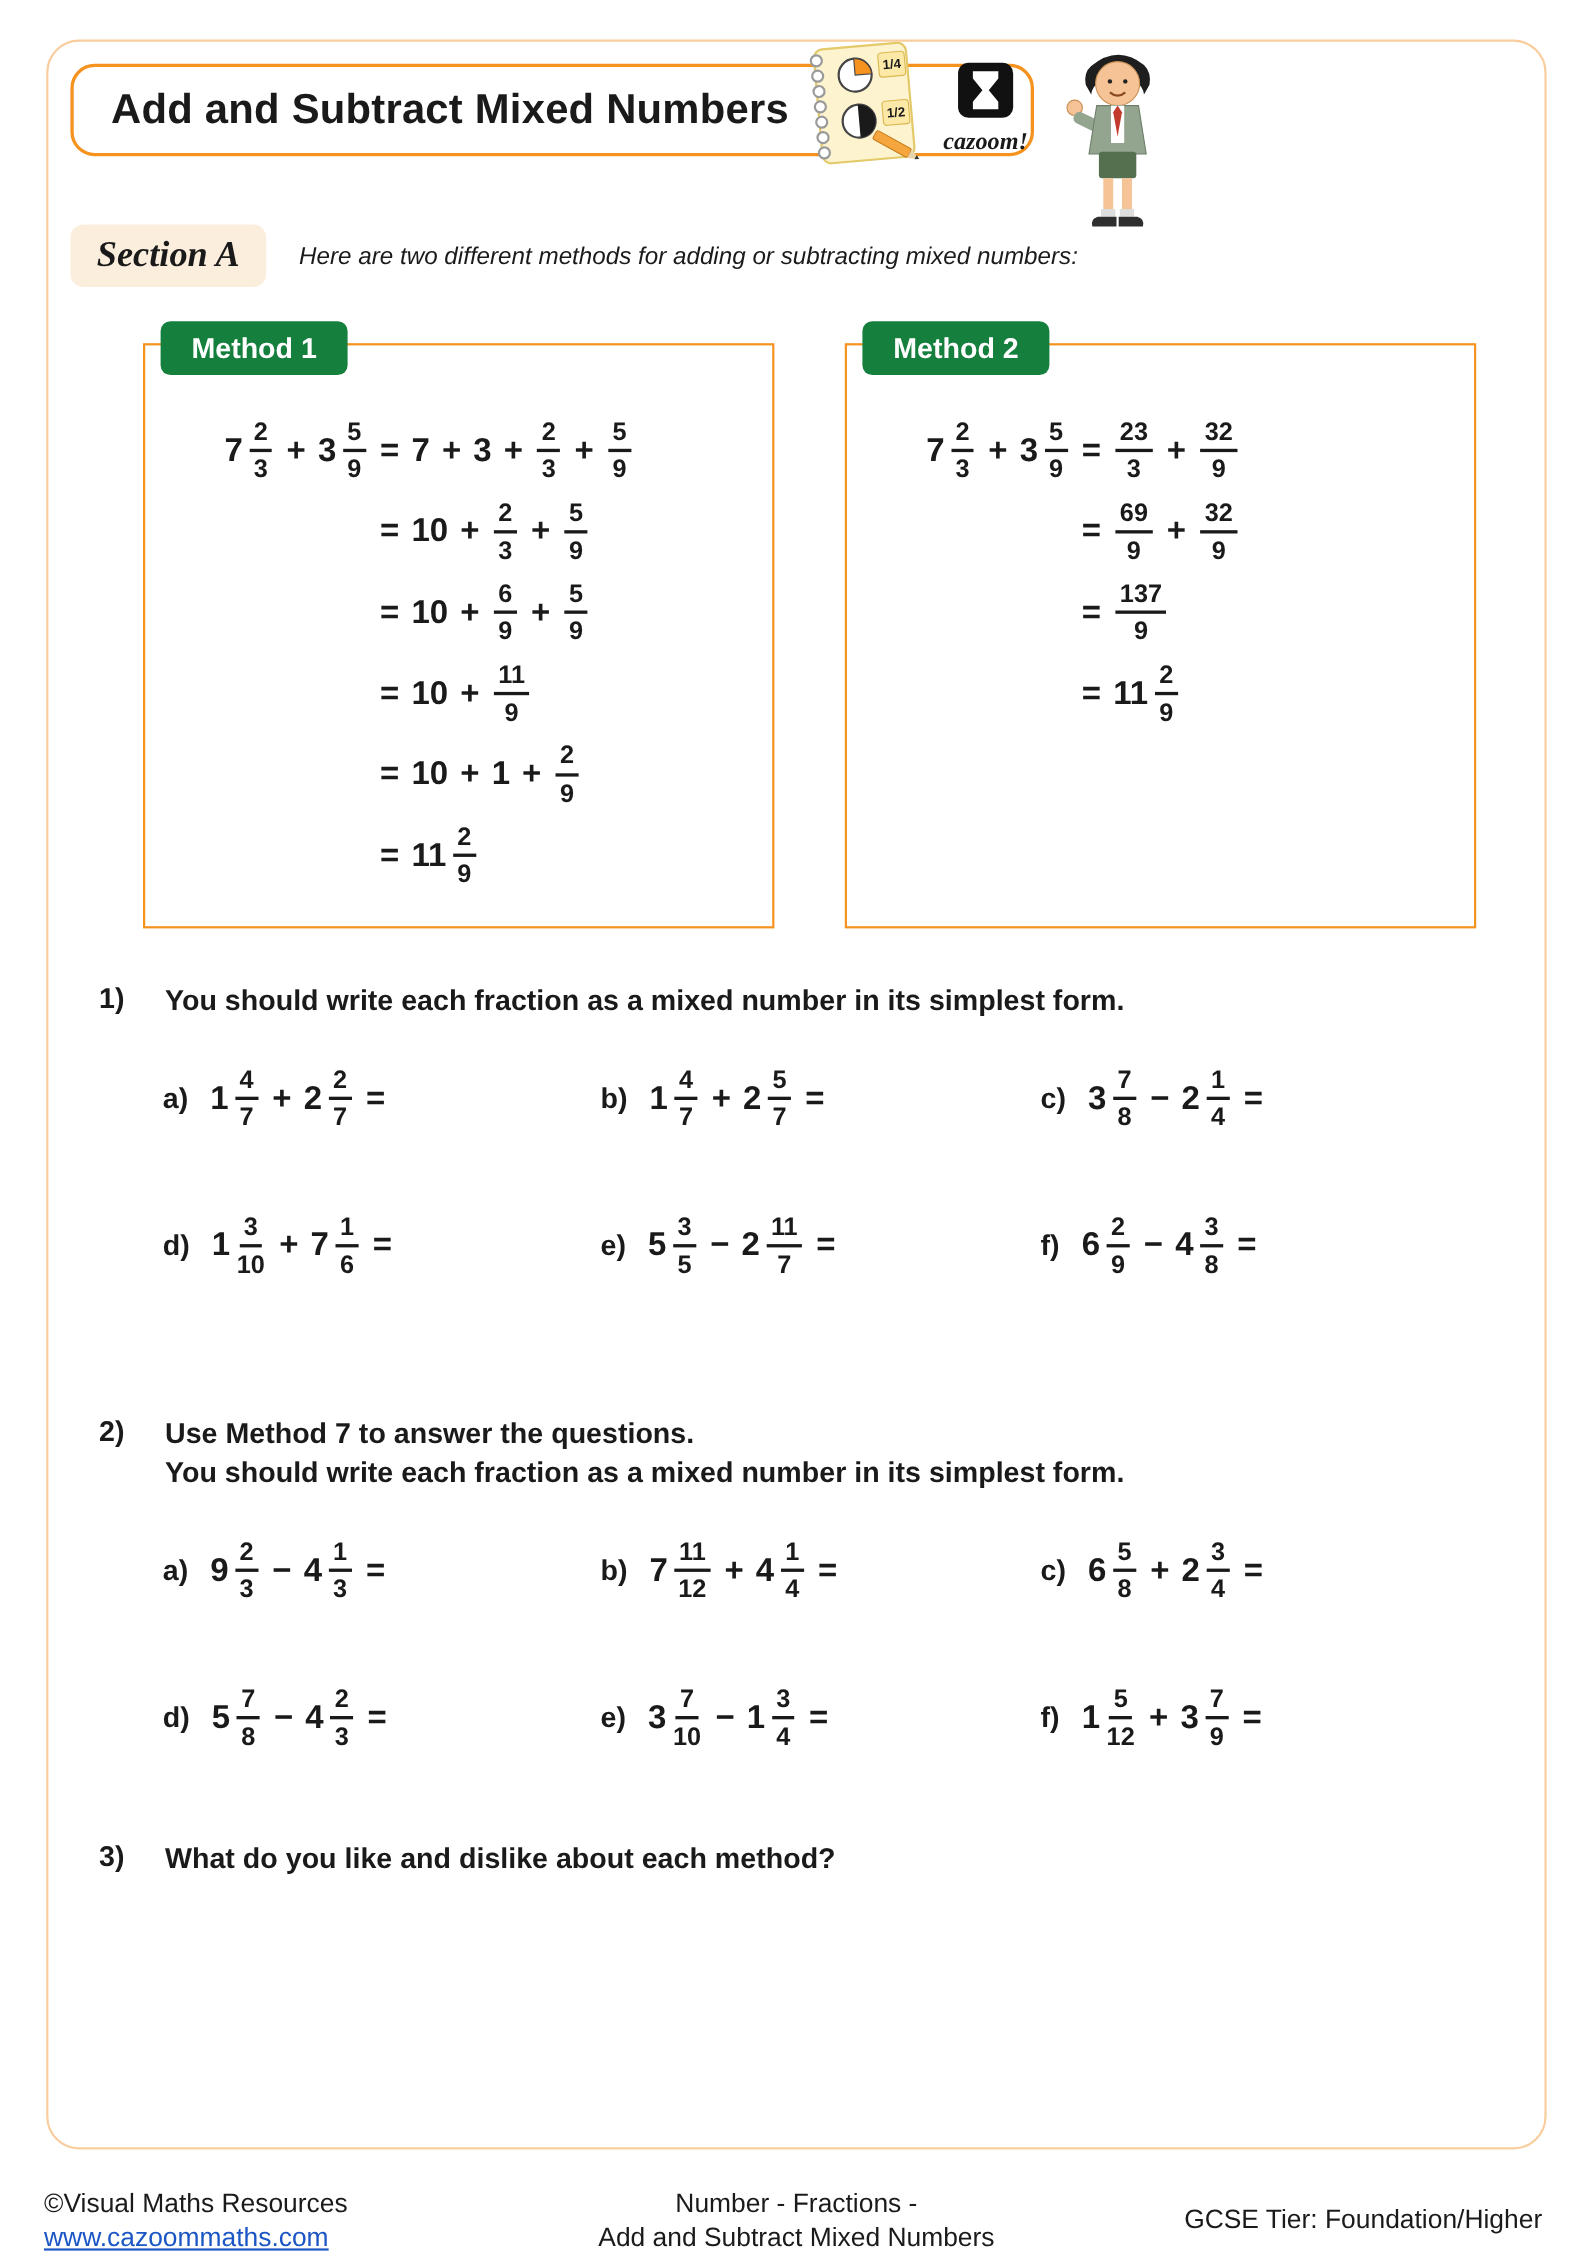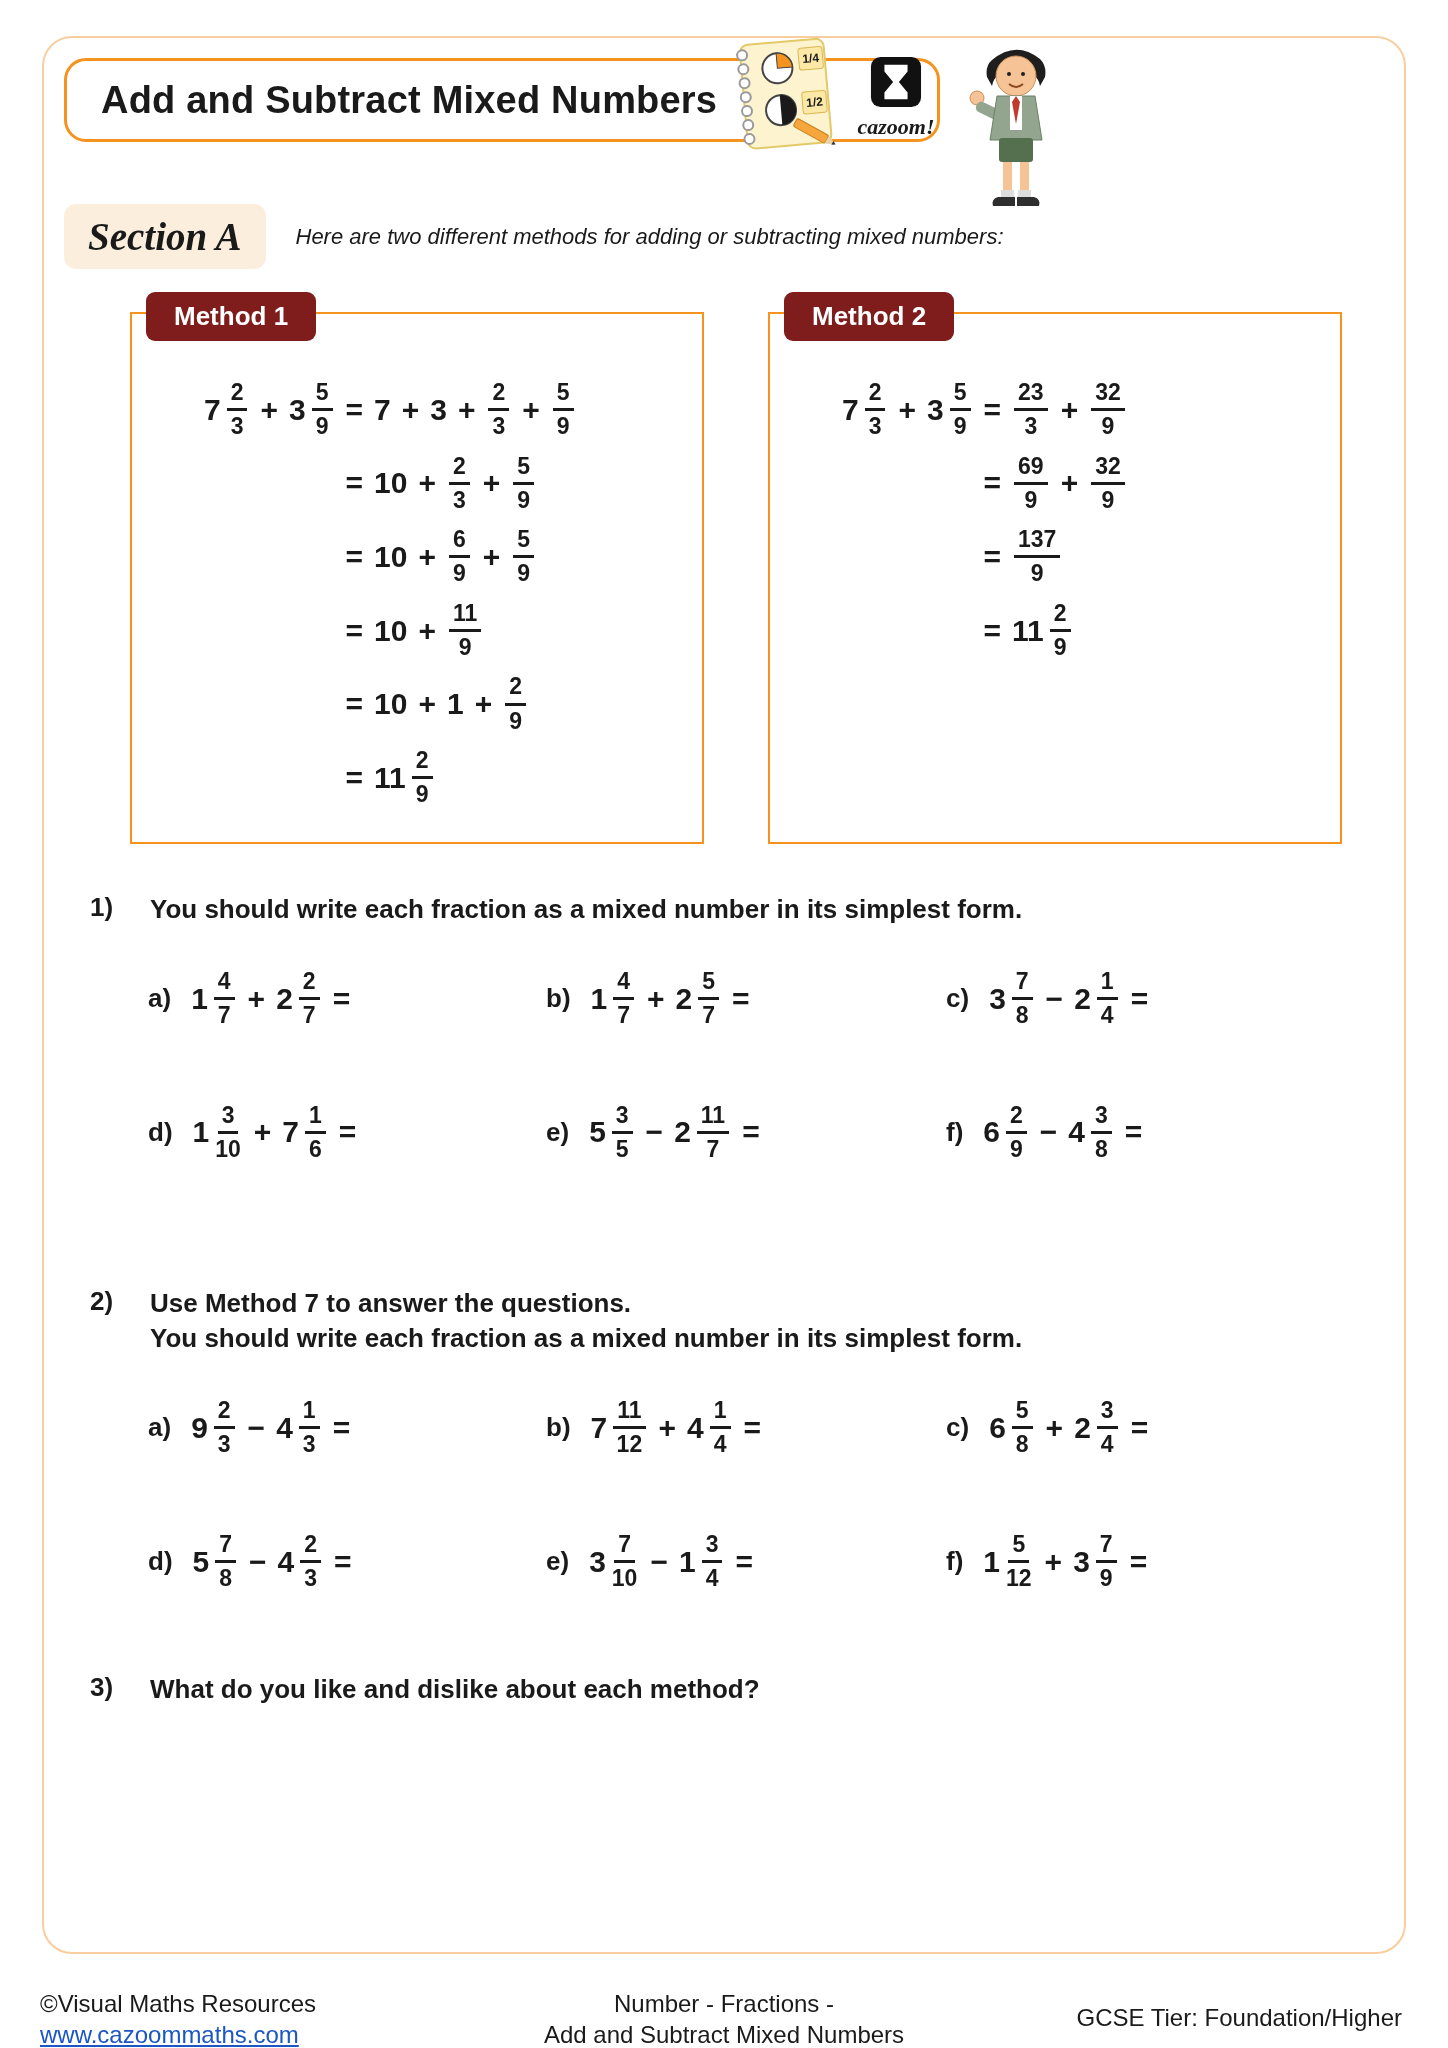--- a/index.html
+++ b/index.html
@@ -46,39 +46,39 @@
     position: absolute;
     left: 64px; top: 204px;
     display: flex; align-items: center; gap: 30px;
   }
   .section-label {
     background: #FCEEDC;
     border-radius: 12px;
     padding: 10px 24px;
     font-family: "Liberation Serif", serif;
     font-style: italic; font-weight: bold;
-    font-size: 39px;
+    font-size: 33px;
   }
   .section-text { font-family: Liberation Sans, sans-serif; font-style: italic; font-size: 22px; }
 
   
   .methods-row {
     position: absolute; left: 130px; top: 312px;
     display: flex; gap: 64px;
   }
   .method-box {
     position: relative;
     width: 574px; height: 532px;
     border: 2px solid #F6921E;
     background: #fff;
     padding: 66px 10px 10px 70px;
   }
   .method-tab {
     position: absolute; left: 14px; top: -22px;
-    background: #7f1d1d; color: #fff;
+    background: #15803d; color: #fff;
     font-weight: bold; font-size: 26px;
     padding: 9px 28px;
     border-radius: 9px;
   }
   .method-box.second { }
 
   .math-grid {
     display: grid;
     grid-template-columns: max-content max-content;
     row-gap: 14px;

